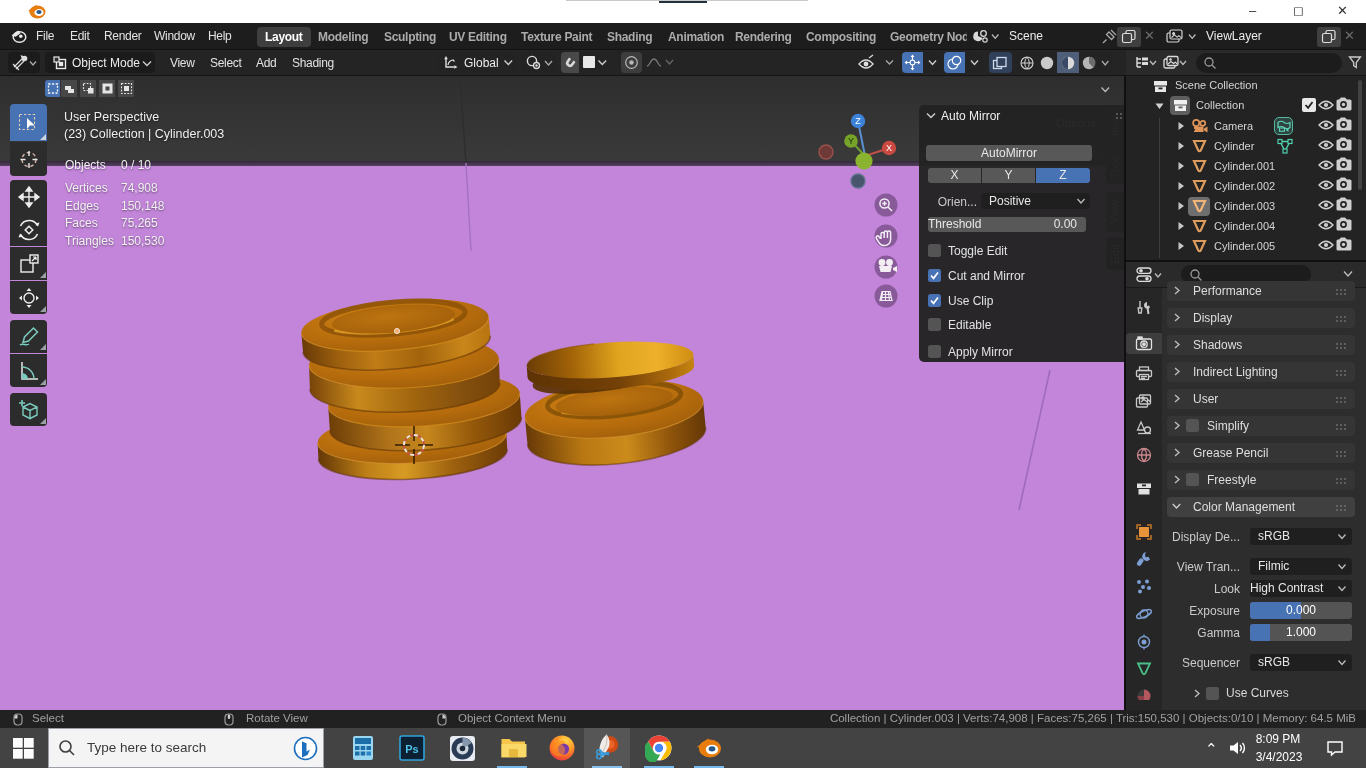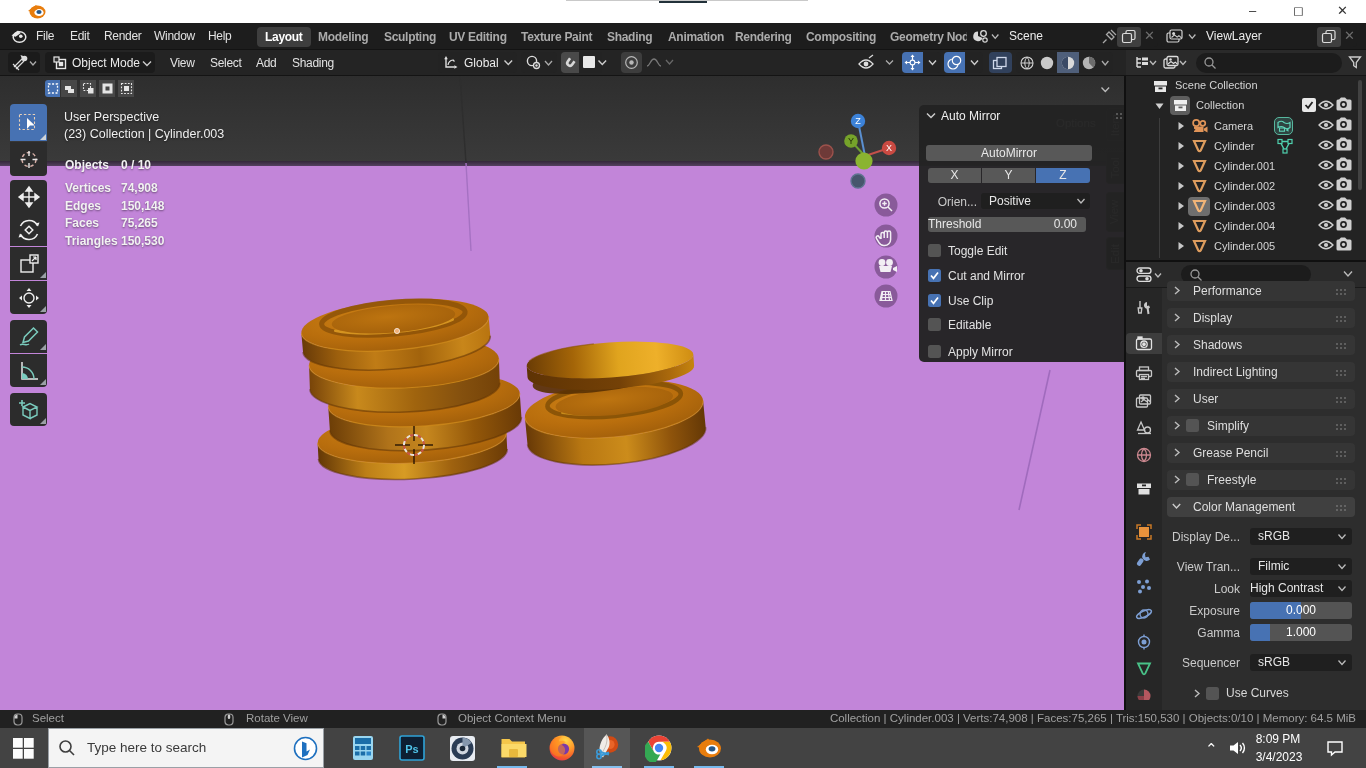--- a/index.html
+++ b/index.html
@@ -30,21 +30,21 @@
 #vpsky { left:0; top:0; width:1124px; height:85px; background:linear-gradient(#2e2e2e,#3a3a3a); }
 #vphorizon { left:0; top:85px; width:1124px; height:5px; background:linear-gradient(#332739,#544060); }
 #vpdivider { left:1124px; top:76px; width:2px; height:634px; background:#101010; }
 
 #optionsbtn { left:1056px; top:6px; font-size:11.5px; color:#cfcfcf;margin-top:35px; }
 
 
 .tbtn { position:absolute; left:10px; width:37px; height:33px; background:#2c2c2c; }
 
 .ovtext { position:absolute; font-size:12.5px; color:#efefef; text-shadow:0 1px 2px rgba(0,0,0,.5); }
-.stat { position:absolute; font-size:12px; color:#f2f2f2; text-shadow:0 1px 2px rgba(0,0,0,.45);font-weight:bold; }
+.stat { position:absolute; font-size:12px; color:#f2f2f2; text-shadow:0 1px 2px rgba(0,0,0,.45); }
 
 
 .ntab { position:absolute; left:1106px; width:18px; background:#1d1d1d; border:1px solid #3c3c3c; border-right:none; border-radius:4px 0 0 4px; color:#c4c4c4; font-size:11.5px; }
 .ntab span { position:absolute; transform:rotate(-90deg); transform-origin:center; white-space:nowrap; left:50%; top:50%; }
 
 
 #ampanel { left:919px; top:29px; width:218px; height:257px; background:rgba(35,35,35,.97); border-radius:5px; }
 .amrow { position:absolute; font-size:12px; color:#e2e2e2; }
 .ambtn { position:absolute; background:#585858; border-radius:3px; color:#e8e8e8; font-size:12px; text-align:center; }
 .amchk { position:absolute; width:13px; height:13px; border-radius:2.5px; background:#545454; }

